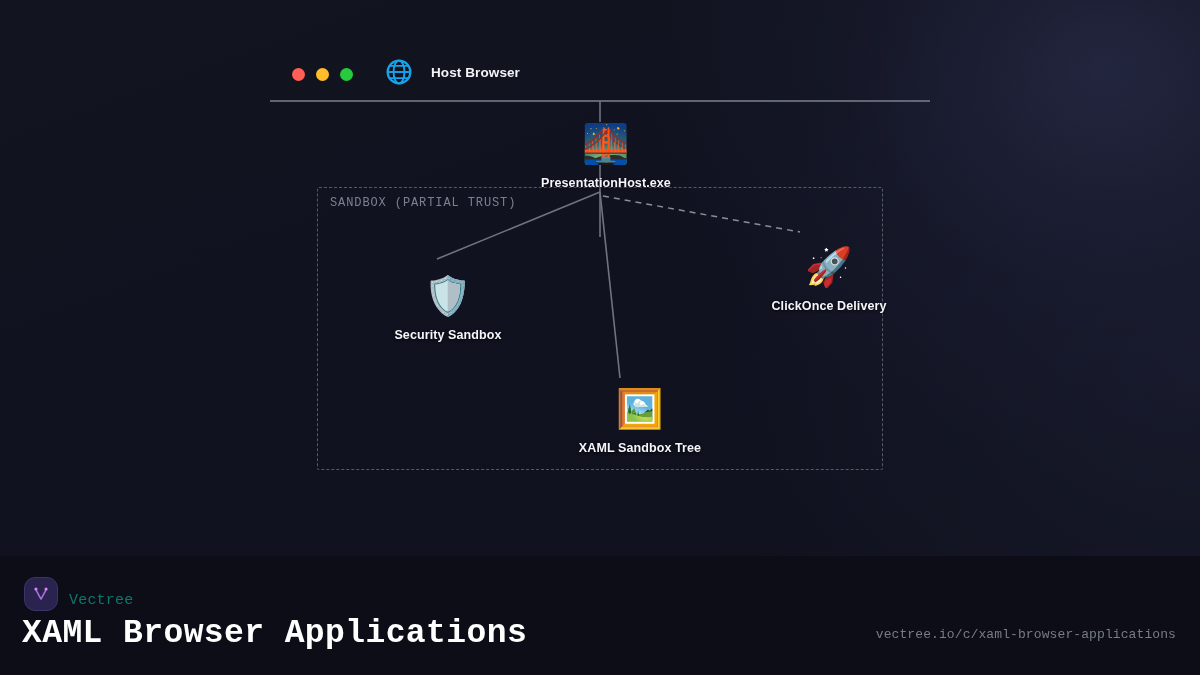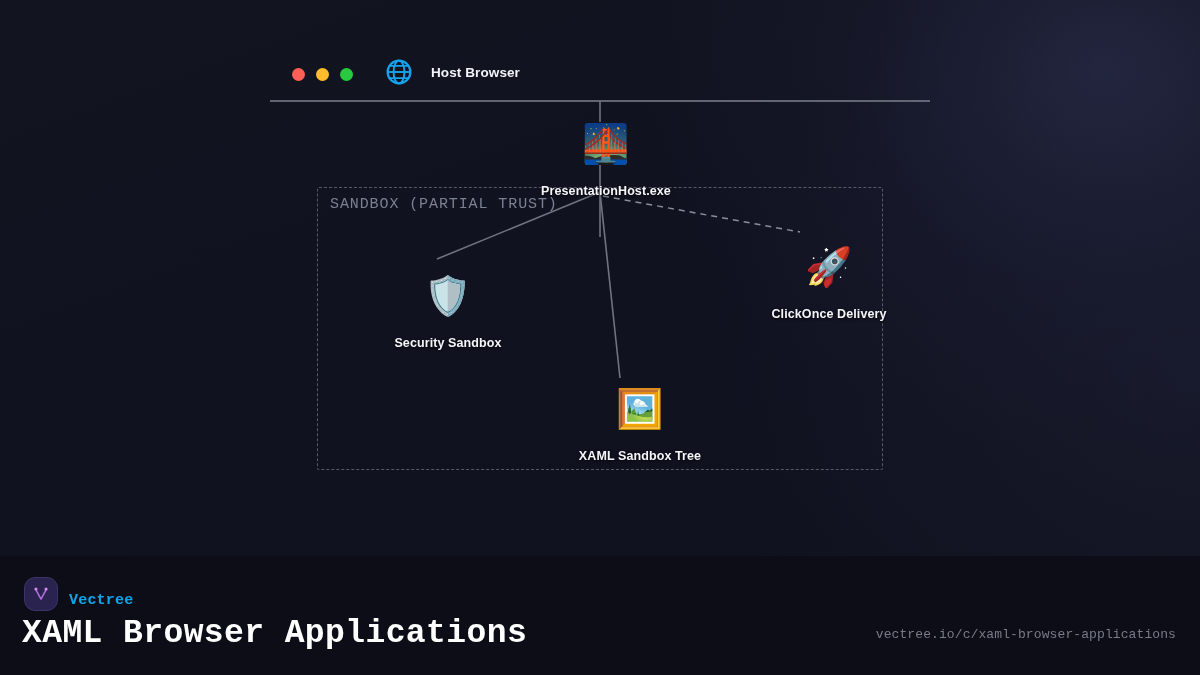--- a/index.html
+++ b/index.html
@@ -36,32 +36,32 @@
   #wires { position:absolute; left:0; top:0; width:1200px; height:675px; }
 
   
   #sandbox-box {
     position:absolute; left:317px; top:187px; width:566px; height:283px;
     border:1.5px dashed #555a66; border-radius:2px;
   }
   #sandbox-label {
     position:absolute; left:330px; top:196px;
     font-family:"Liberation Mono", monospace;
-    font-size:15px; letter-spacing:.9px; color:#7b8190; white-space:nowrap;
+    font-size:12px; letter-spacing:.9px; color:#7b8190; white-space:nowrap;
   }
 
   
   .node { position:absolute; display:flex; flex-direction:column; align-items:center; }
   .node .emoji {
     font-size:38px; line-height:1; width:48px; height:48px;
     display:flex; align-items:center; justify-content:center;
     font-family:"DejaVu Sans", sans-serif;
   }
   .node .nlabel {
-    margin-top:16px; color:#f4f6fa; font-size:12.5px; font-weight:bold;
+    margin-top:8px; color:#f4f6fa; font-size:12.5px; font-weight:bold;
     white-space:nowrap; letter-spacing:.1px; text-shadow:0 1px 3px rgba(0,0,0,.85);
   }
 
   #node-host     { left:582px; top:120px; width:48px; }
   #node-shield   { left:424px; top:272px; width:48px; }
   #node-rocket   { left:805px; top:243px; width:48px; }
   #node-picture  { left:616px; top:385px; width:48px; }
 
   
   #footer {
@@ -69,21 +69,21 @@
     background:#0c0d16;
   }
   #brand { position:absolute; left:24px; top:21px; display:flex; align-items:center; gap:11px; }
   #brand-logo {
     width:34px; height:34px; border-radius:11px;
     background:#2a2350; border:1px solid #3b3468;
     display:flex; align-items:center; justify-content:center;
   }
   #brand-name {
     font-family:"Liberation Mono", monospace;
-    font-size:15px; font-weight:bold; color:#0ea5e9; letter-spacing:.2px;margin-top:12px;
+    font-size:15px; font-weight:normal; color:#0f766e; letter-spacing:.2px;margin-top:12px;
   }
   #page-title {
     position:absolute; left:22px; top:59px;
     font-family:"Liberation Mono", monospace;
     font-size:33px; font-weight:bold; color:#ffffff; letter-spacing:.4px;
     white-space:nowrap;
   }
   #footer-url {
     position:absolute; right:24px; top:71px;
     font-family:"Liberation Mono", monospace;

